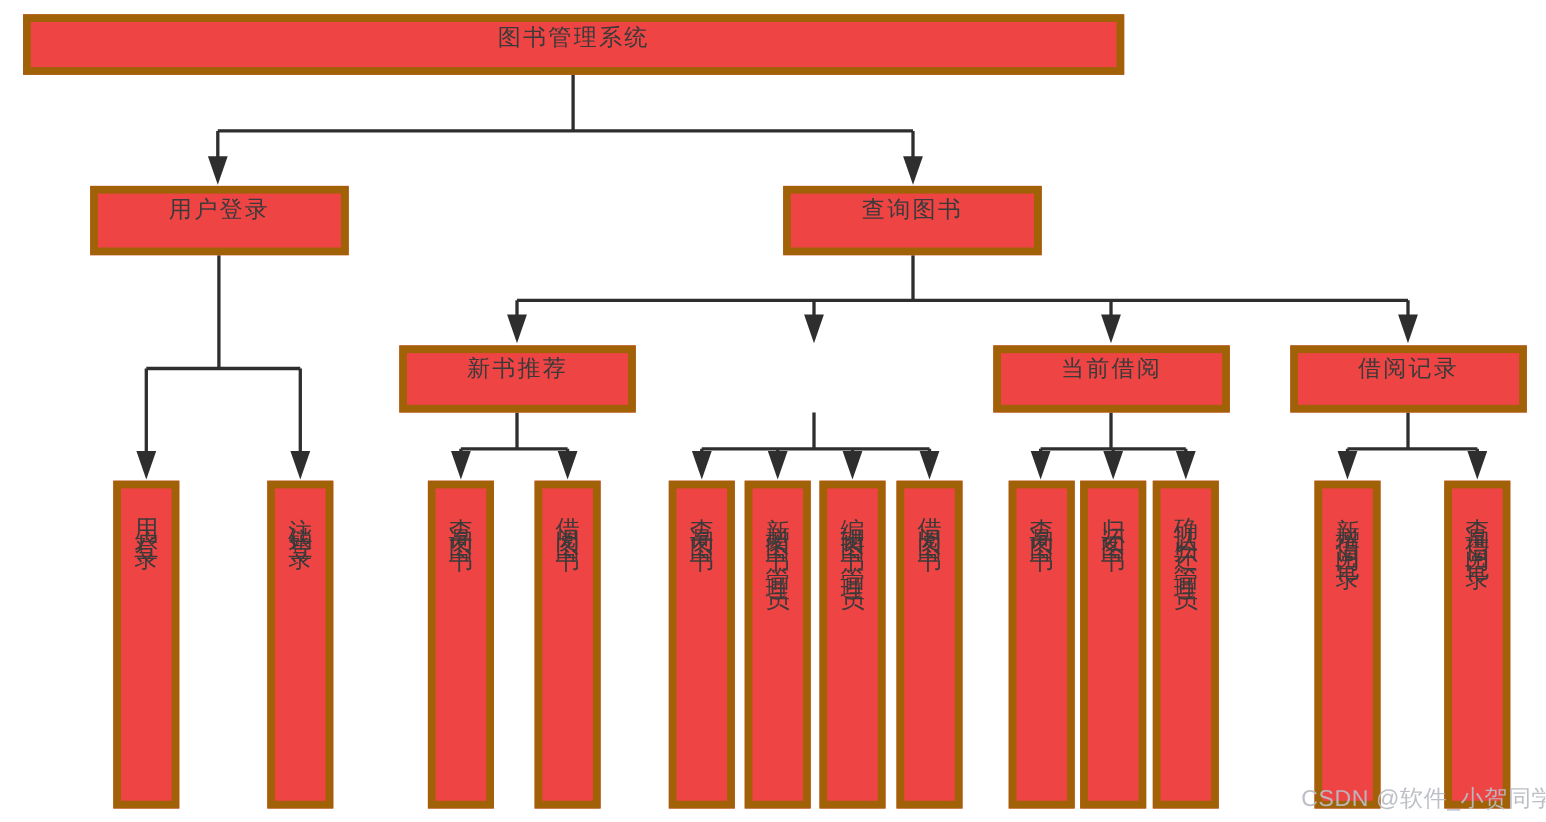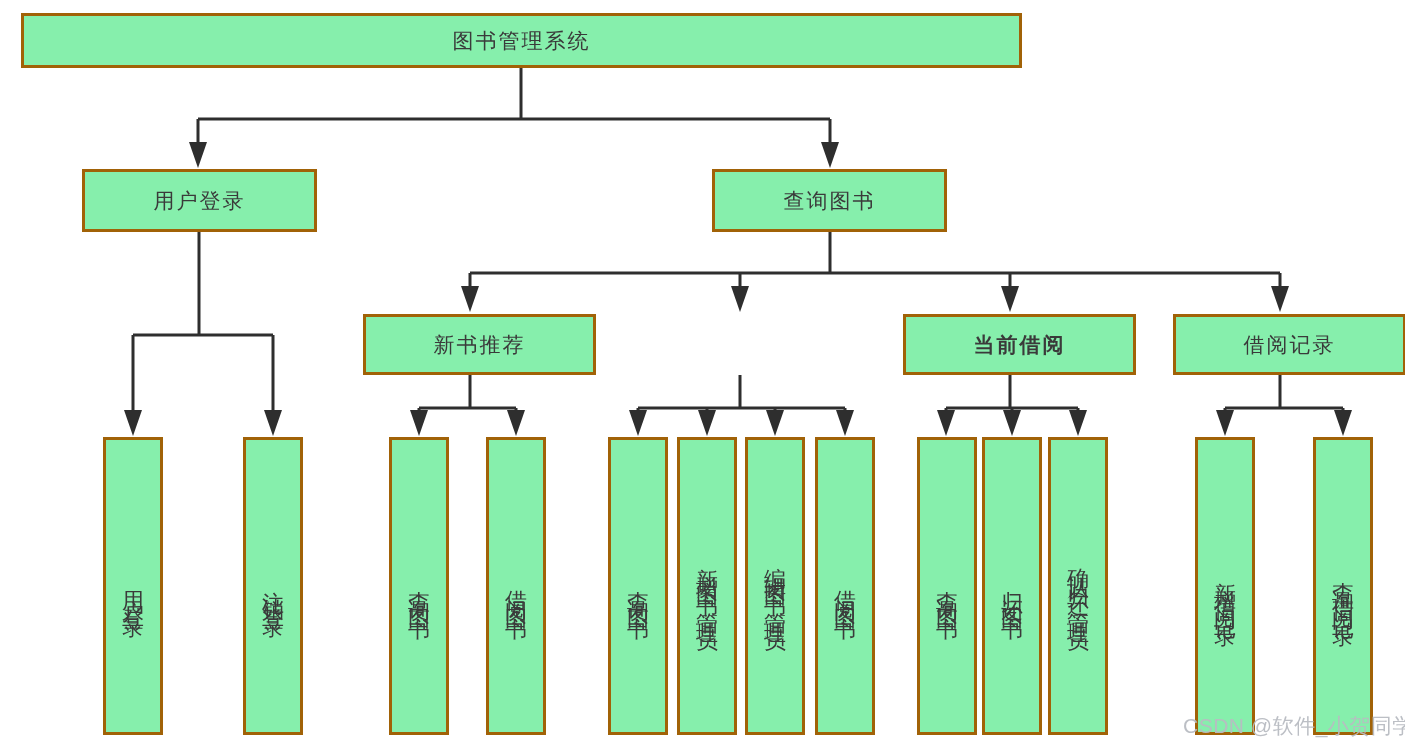--- a/index.html
+++ b/index.html
@@ -18,40 +18,39 @@
   .connectors {
     position: absolute;
     left: 0;
     top: 0;
     width: 1405px;
     height: 747px;
   }
   .box {
     position: absolute;
     box-sizing: border-box;
-    border: 3px solid #a16207;
-    background: #86efac;
+    border: 7px solid #a16207;
+    background: #ef4444;
     display: flex;
-    align-items: center;
     justify-content: center;
     color: #3a3a3a;
   }
   .hlabel {
     font-size: 21px;
     letter-spacing: 2px;
     white-space: nowrap;
   }
   .root-box  { left: 21px;  top: 13px;  width: 1001px; height: 55px; }
   .l2-box    { top: 169px; width: 235px; height: 63px; }
   .l2-left   { left: 82px; }
   .l2-right  { left: 712px; }
-  .l3-box    { top: 314px; width: 233px; height: 61px; }
+  .l3-box    { top: 314px; width: 215px; height: 61px; }
   .l3-0 { left: 363px; }
   .l3-1 { left: 633px; }
-  .l3-2 { left: 903px; font-weight: bold; }
+  .l3-2 { left: 903px; }
   .l3-3 { left: 1173px; }
   .leaf {
     top: 437px;
     width: 60px;
     height: 298px;
   }
   .vlabel {
     writing-mode: vertical-rl;
     text-orientation: mixed;
     font-size: 22px;

